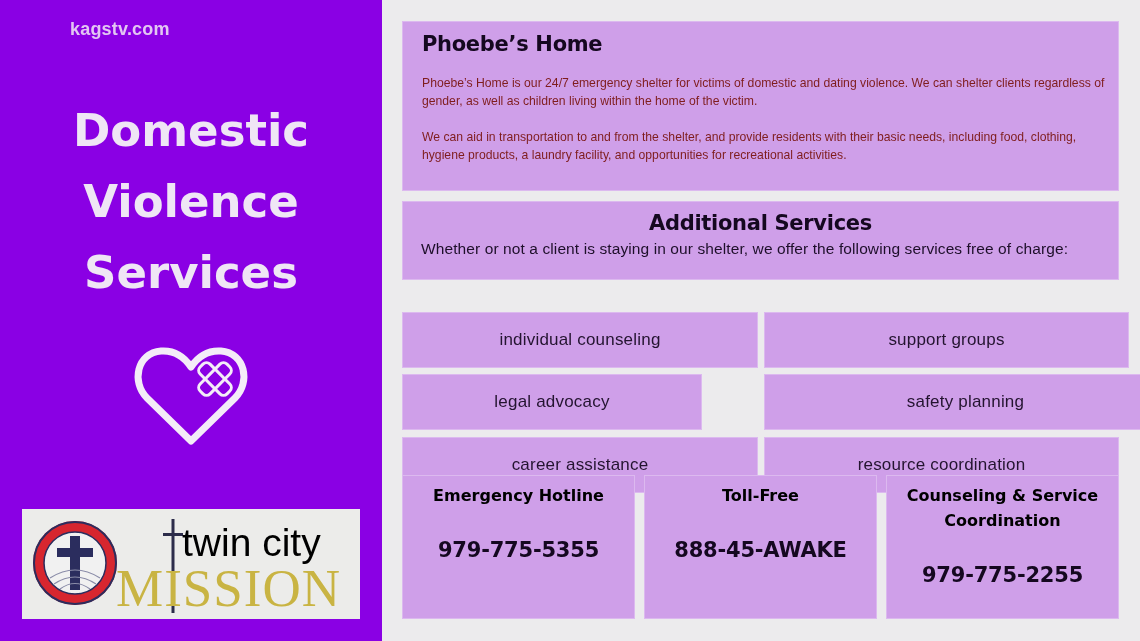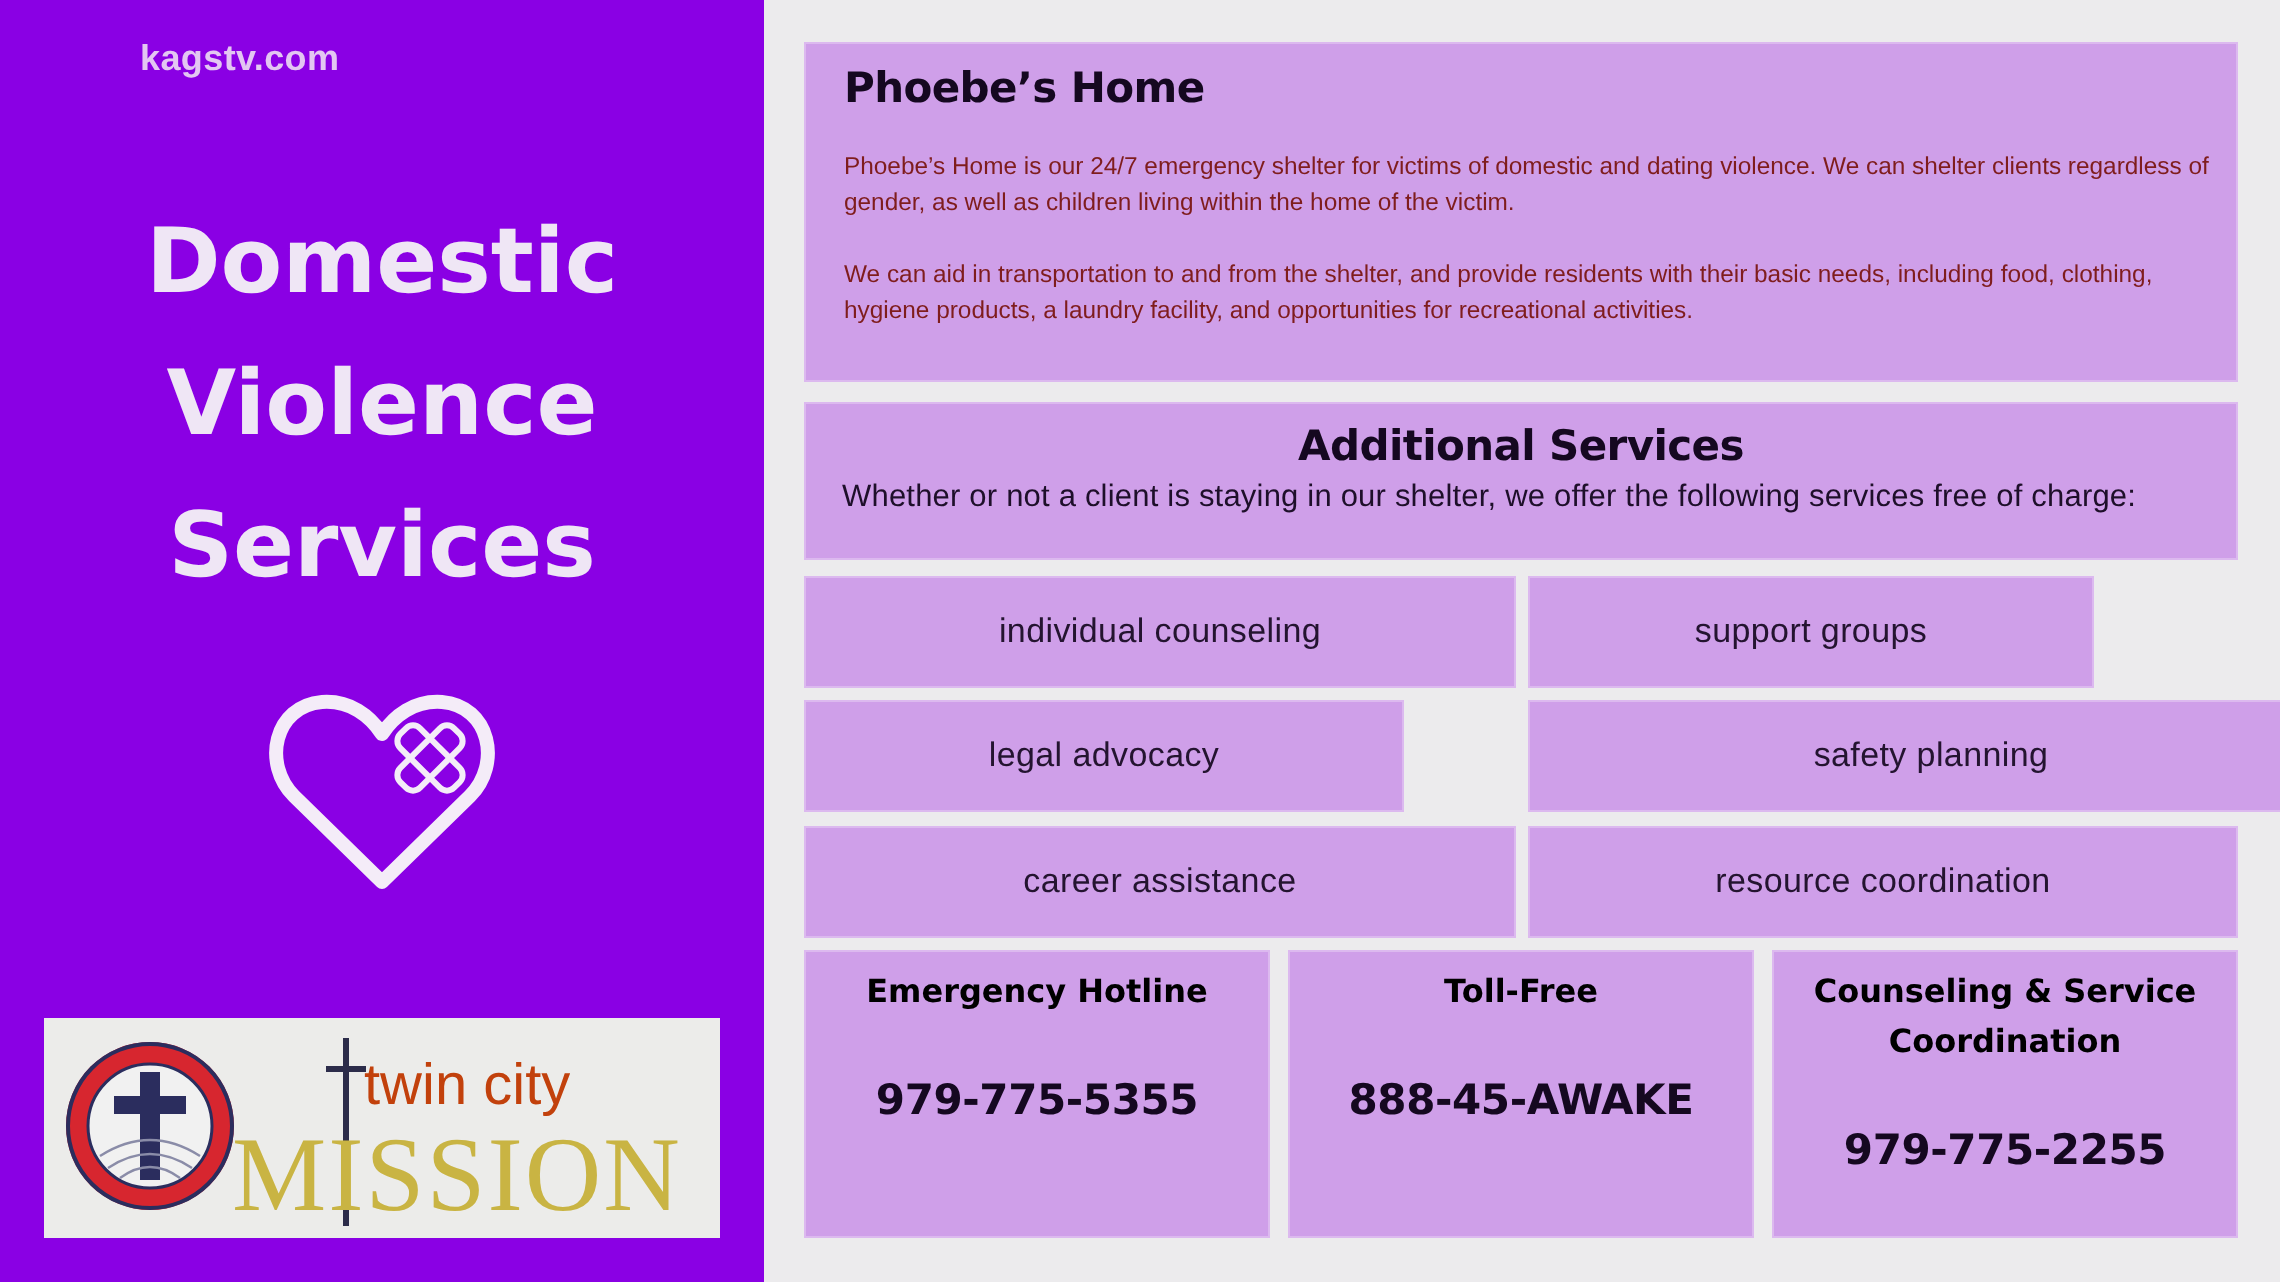--- a/index.html
+++ b/index.html
@@ -26,21 +26,21 @@
   }
   .heart-icon { position:absolute; left:133px; top:343px; width:116px; height:105px; }
   .logo {
     position:absolute; left:22px; top:509px; width:338px; height:110px;
     background:#ececea;
   }
   .logo-seal { position:absolute; left:8px; top:9px; width:90px; height:90px; }
   .logo-cross { position:absolute; left:139px; top:10px; width:24px; height:94px; }
   .logo-twin {
     position:absolute; left:160px; top:14px;
-    font-family:"Liberation Sans", sans-serif; font-size:29px; color:#c2410c;
+    font-family:"Liberation Sans", sans-serif; font-size:39px; color:#000000;
     letter-spacing:0px; line-height:40px;
   }
   .logo-mission {
     position:absolute; left:94px; top:51px;
     font-family:Liberation Serif, serif; font-size:53px; color:#c9b443;
     line-height:56px; letter-spacing:1px;
   }
   .box {
     position:absolute; background:#cf9fe9;
     box-shadow:0 0 0 1px #dcb9ef;
@@ -66,20 +66,21 @@
   }
   .additional .sub {
     position:absolute; left:18px; top:38px;
     font-family:"Liberation Sans", sans-serif; font-size:15.5px; color:#1e0f2a;
     letter-spacing:0.1px;
   }
   .svc {
     height:54px; display:flex; align-items:center; justify-content:center;
     font-family:"Liberation Sans", sans-serif; font-size:17px; color:#241430;
     letter-spacing:0.2px;
+    margin-top:24px;
   }
   .contact { top:476px; height:142px; width:231px; text-align:center; }
   .contact .label {
     font-family:"DejaVu Sans", sans-serif; font-weight:bold; font-size:16px;
     line-height:25px; color:#000000; position:absolute; left:0; right:0; top:7px;
   }
   .contact .num {
     font-family:"DejaVu Sans", sans-serif; font-weight:bold; font-size:21px;
     color:#150820; position:absolute; left:0; right:0; letter-spacing:-0.2px;
   }
@@ -130,21 +131,21 @@
   <p class="p1">Phoebe’s Home is our 24/7 emergency shelter for victims of domestic and dating violence. We can shelter clients regardless of gender, as well as children living within the home of the victim.</p>
   <p class="p2">We can aid in transportation to and from the shelter, and provide residents with their basic needs, including food, clothing, hygiene products, a laundry facility, and opportunities for recreational activities.</p>
 </div>
 
 <div class="box additional">
   <h2>Additional Services</h2>
   <div class="sub">Whether or not a client is staying in our shelter, we offer the following services free of charge:</div>
 </div>
 
 <div class="box svc" style="left:403px; top:289px; width:354px;">individual counseling</div>
-<div class="box svc" style="left:765px; top:289px; width:281px;">support groups</div>
+<div class="box svc" style="left:765px; top:289px; width:363px;">support groups</div>
 <div class="box svc" style="left:403px; top:351px; width:298px;">legal advocacy</div>
 <div class="box svc" style="left:765px; top:351px; width:353px;padding-left:24px;">safety planning</div>
 <div class="box svc" style="left:403px; top:414px; width:354px;">career assistance</div>
 <div class="box svc" style="left:765px; top:414px; width:353px;">resource coordination</div>
 
 <div class="box contact" style="left:403px;">
   <div class="label">Emergency Hotline</div>
   <div class="num" style="top:62px;">979-775-5355</div>
 </div>
 <div class="box contact" style="left:645px;">

